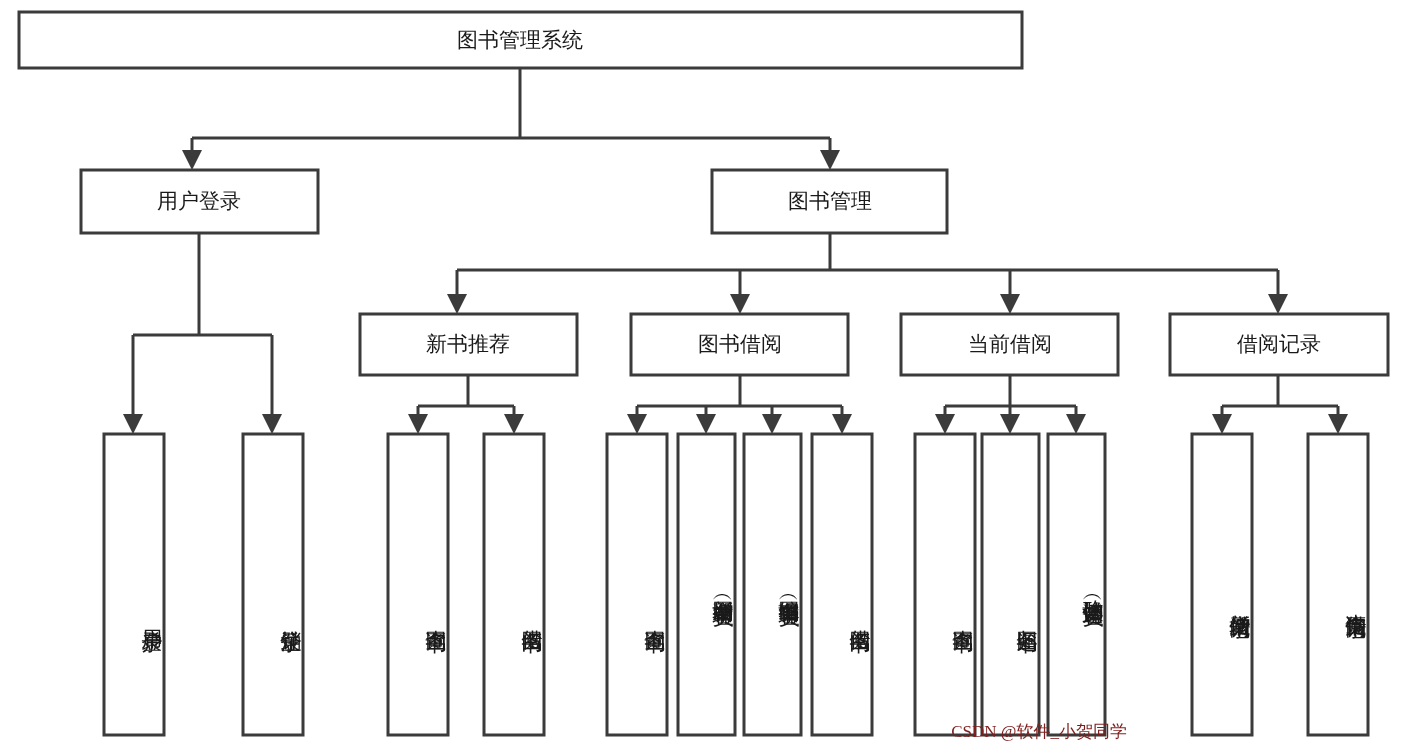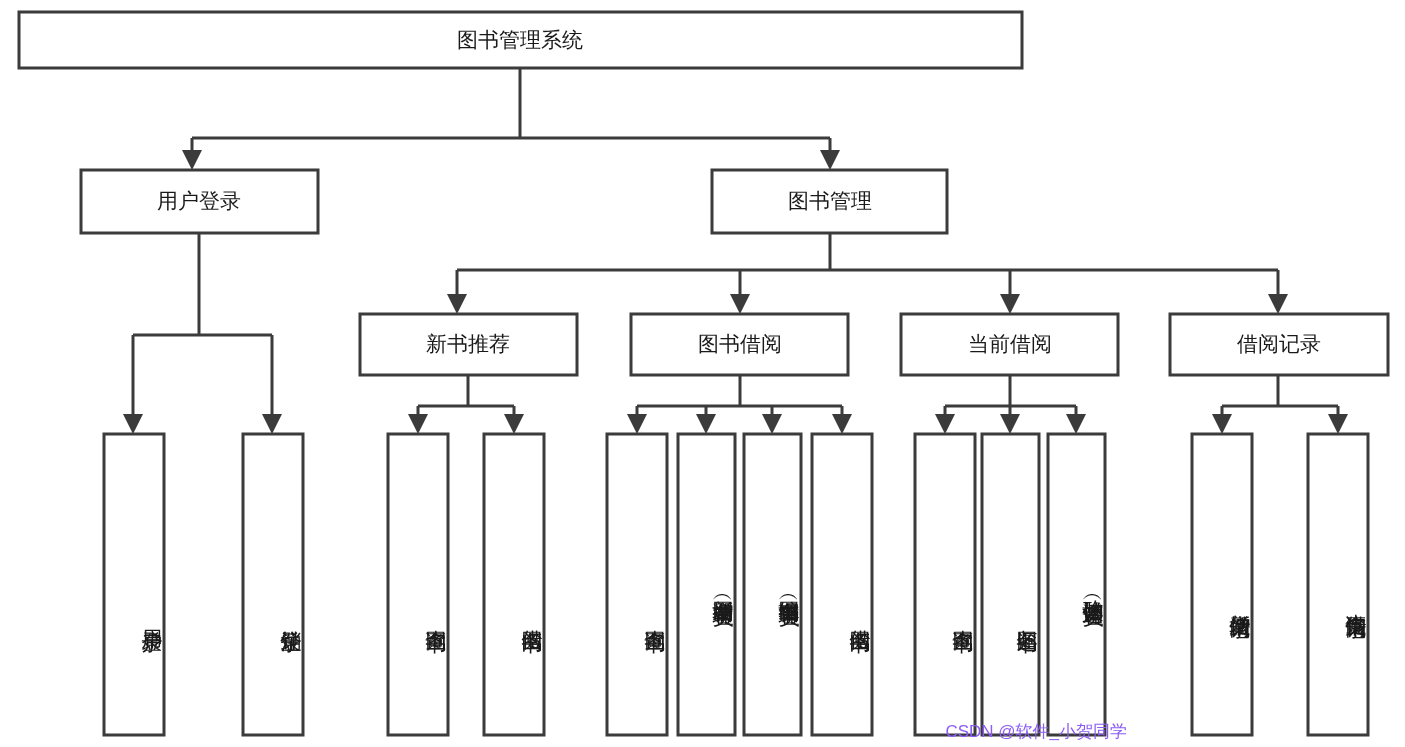--- a/index.html
+++ b/index.html
@@ -6,22 +6,22 @@
   body{width:1405px;height:747px;overflow:hidden;font-family:"Liberation Sans","DejaVu Sans",sans-serif;}
   #diagram-root{position:relative;width:1135px;height:747px;background:#ffffff;}
   svg#flow{position:absolute;left:0;top:0;width:1405px;height:747px;}
   .node-box{fill:#ffffff;stroke:#3b3b3b;stroke-width:3;}
   .conn{stroke:#3b3b3b;stroke-width:3;fill:none;stroke-linecap:butt;}
   .arrow-head{fill:#3b3b3b;stroke:none;}
   .node-label{font-family:"Liberation Sans","DejaVu Sans",sans-serif;fill:#1a1a1a;font-size:21px;text-anchor:middle;dominant-baseline:middle;}
   .leaf-label-wrap{position:absolute;display:flex;align-items:flex-start;justify-content:center;
     writing-mode:vertical-rl;text-orientation:upright;font-size:21px;color:#1a1a1a;
     line-height:1.18;letter-spacing:1px;white-space:nowrap;pointer-events:none;}
-  .watermark{position:absolute;right:8px;bottom:4px;font-size:17px;color:#8b5cf6;
-    font-family:Liberation Sans, sans-serif;white-space:nowrap;}
+  .watermark{position:absolute;right:8px;bottom:4px;font-size:17px;color:#7f1d1d;
+    font-family:Liberation Serif, serif;white-space:nowrap;}
 </style>
 </head>
 <body>
 
 <div id="diagram-root">
 
   <svg id="flow" viewBox="0 0 1405 747">
     <defs>
       <marker id="arrow" viewBox="0 0 12 14" refX="6" refY="13" markerWidth="12" markerHeight="14" orient="auto-start-reverse" markerUnits="userSpaceOnUse">
         <path d="M0,0 L12,0 L6,14 Z" class="arrow-head"></path>

